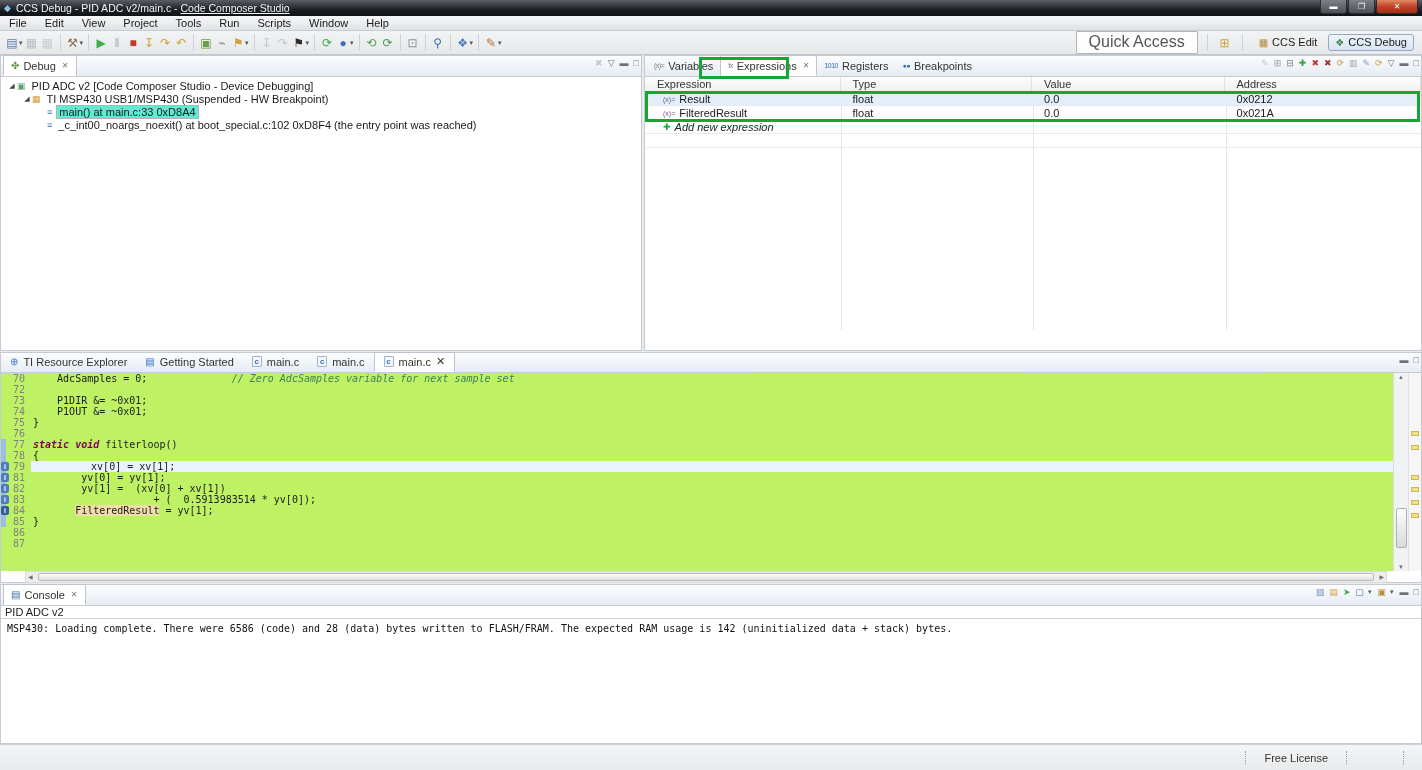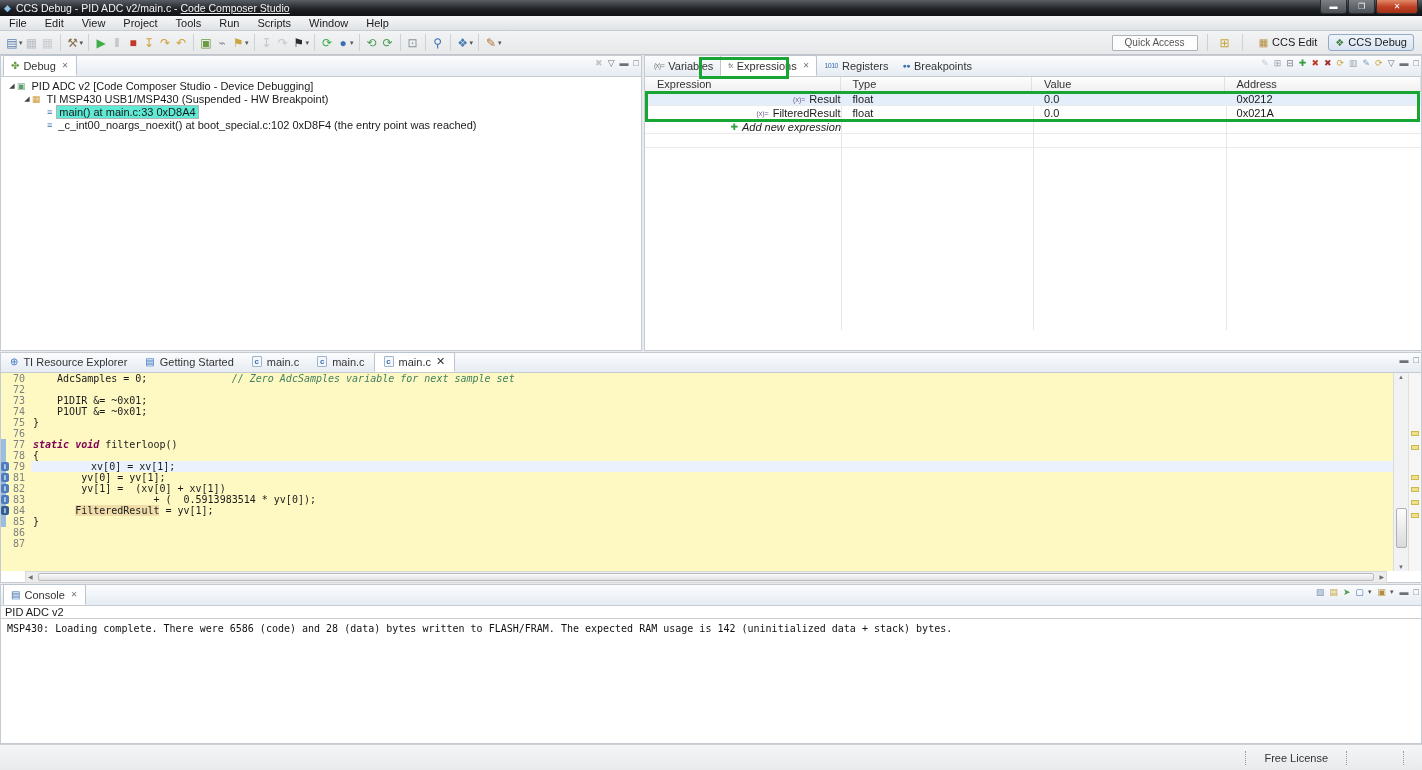--- a/index.html
+++ b/index.html
@@ -19,21 +19,21 @@
   
   .menubar { left:0; top:16px; width:1422px; height:15px; background:linear-gradient(#f6f7f8,#dfe2e5); display:flex; align-items:center; border-bottom:1px solid #c9ccd0; }
   .menuitem { padding:0 9px; font-size:11px; }
 
   
   .toolbar { left:0; top:31px; width:1422px; height:24px; background:linear-gradient(#f2f3f4,#e6e8ea); display:flex; align-items:center; padding:0 4px; border-bottom:1px solid #c2c6ca; }
   .tbico { display:inline-block; min-width:16px; text-align:center; font-size:12px; line-height:18px; }
   .tbdd { font-size:7px; color:#555; margin:0 1px 0 -1px; }
   .tsep { width:1px; height:17px; background:#cdd1d5; margin:0 4px; }
   .tb-right { margin-left:auto; display:flex; align-items:center; gap:5px; padding-right:4px; }
-  .quickaccess { border:1px solid #aeb4bb; background:#fdfdfd; color:#555; padding:1px 12px 2px; font-size:10px; border-radius:1px;text-align:center; }
+  .quickaccess { border:1px solid #aeb4bb; background:#fdfdfd; color:#555; padding:1px 12px 2px; font-size:16px; border-radius:1px;text-align:center; }
   .persp-btn { display:flex; align-items:center; gap:4px; padding:1px 6px 2px; font-size:11px; border:1px solid transparent; border-radius:3px; }
   .persp-btn.active { background:linear-gradient(#eef4fb,#d8e4f2); border-color:#93a9c4; }
 
   
   .view { background:#ffffff; border:1px solid #c6cbd2; }
   .vtabbar { height:21px; background:linear-gradient(#fbfcfd,#e6ecf3); border-bottom:1px solid #c6cbd2; display:flex; align-items:flex-end; padding-left:2px; position:relative; }
   .vtab { display:flex; align-items:center; gap:4px; padding:3px 7px; font-size:11px; color:#333; height:21px; }
   .vtab.active { background:#fff; border:1px solid #bcc4cf; border-bottom:1px solid #fff; border-radius:2px 2px 0 0; }
   .vtab .close-x { font-size:8px; color:#777; margin-left:2px; }
   .vticon { font-size:10px; }
@@ -50,33 +50,33 @@
   .tlabel.sel { background:#5eead4; border:1px solid #b3b3b3; }
 
   
   #exprview { left:644px; top:55px; width:778px; height:296px; }
   .colhdr { display:flex; height:15px; background:linear-gradient(#fdfdfd,#f0f0f0); border-bottom:1px solid #d6d6d6; font-size:11px; color:#333; }
   .colhdr > div { padding:1px 0 0 12px; border-right:1px solid #e0e0e0; }
   .tblbody { position:relative; height:238px; }
   .vline { position:absolute; top:0; bottom:0; width:1px; background:#e6e6e6; }
   .xrow { display:flex; height:14px; font-size:11px; border-bottom:1px solid #eaeaea; position:relative; }
   .xrow.selected { background:#e3eefa; }
-  .xcell { padding:1px 0 0 12px; white-space:nowrap; overflow:hidden;justify-content:flex-end; }
+  .xcell { padding:1px 0 0 12px; white-space:nowrap; overflow:hidden; }
   .xc0 { padding-left:18px !important; display:flex; gap:4px; align-items:center; }
   .xico { font-size:7px; color:#6d5a86; }
   .addico { color:#2f9e3f; font-size:9px; }
   .addlbl { font-style:italic; color:#222; }
 
   
   #editorsec { left:0; top:352px; width:1422px; height:231px; }
   .etabbar { height:20px; background:linear-gradient(#fbfcfd,#e6ecf3); border-bottom:1px solid #c6cbd2; display:flex; align-items:flex-end; position:relative; }
   .etab { display:flex; align-items:center; gap:5px; padding:2px 9px 3px; height:20px; font-size:11px; color:#333; }
   .etab.active { background:#fff; border:1px solid #bcc4cf; border-bottom-color:#fff; border-radius:2px 2px 0 0; }
   .cfile { display:inline-block; width:10px; height:11px; border:1px solid #9fb3cc; background:#f4f8fd; color:#3a6fb0; font:bold 8px/10px "Liberation Sans",sans-serif; text-align:center; border-radius:1px; }
-  .code { position:absolute; left:0; top:20px; right:23px; height:198px; overflow:hidden; background:#fef9c3; font-family:"DejaVu Sans Mono","Liberation Mono",monospace; font-size:10px; }
+  .code { position:absolute; left:0; top:20px; right:23px; height:198px; overflow:hidden; background:#bef264; font-family:"DejaVu Sans Mono","Liberation Mono",monospace; font-size:10px; }
   .cline { display:flex; height:11px; line-height:11px; white-space:pre; }
   .gut0 { width:10px; position:relative; flex:none; }
   .chgbar { position:absolute; left:0; top:0; bottom:0; width:5px; background:#9bbdde; }
   .mk { position:absolute; left:0; top:1px; width:8px; height:9px; background:#4d7dbf; color:#fff; font:bold 7px/9px "Liberation Sans",sans-serif; text-align:center; border-radius:2px; }
   .mk.dark { background:#2f5f96; }
   .lnum { width:20px; flex:none; text-align:right; color:#808080; padding-right:6px; }
   .codepart { flex:1; padding-left:2px; }
   .codepart.current { background:#e9f2fd;padding-left:36px; }
   .seg-kw { color:#7f0055; font-weight:bold;font-style:italic; }
   .seg-cmt { color:#3f7f5f; font-style:italic; }

